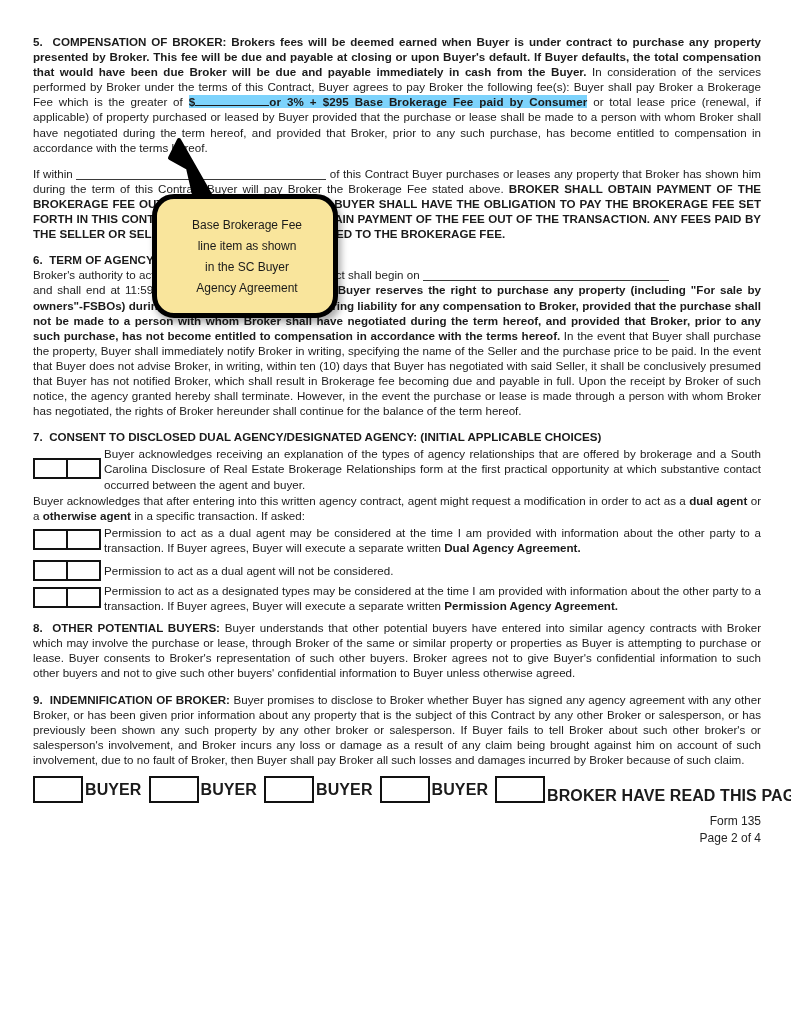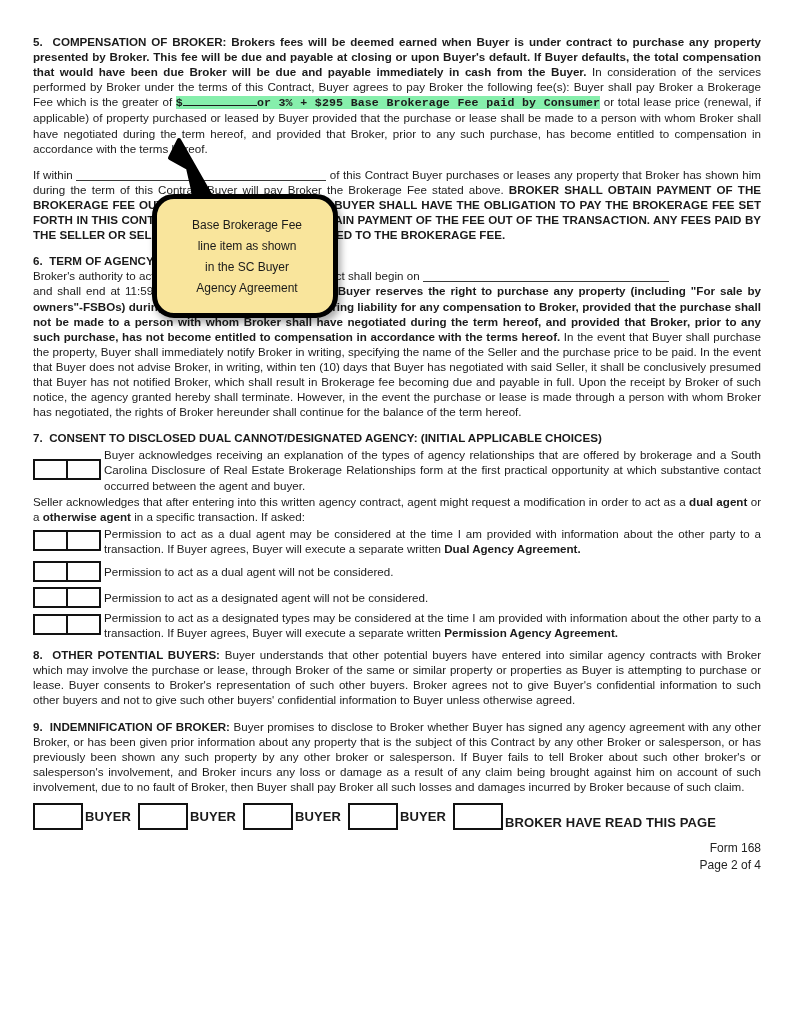--- a/index.html
+++ b/index.html
@@ -32,24 +32,23 @@
     margin-bottom: 11px;
   }
   .sec.tight { margin-bottom: 0; }
   b, .b { font-weight: bold; }
   .hdnum { font-weight: bold; }
   .secbody { text-align: justify; }
   .nojust { text-align: left; }
 
   
   .hl {
-    background: #86efac;
+    background: #7dd3fc;
     font-weight: bold;
     letter-spacing: 0.1px;
-    font-family: Liberation Mono, monospace;
   }
   .hl-blank {
     display: inline-block;
     width: 74px;
     border-bottom: 1.6px solid #1b1b1b;
     vertical-align: baseline;
     background: #fbeeb0;
   }
   .blank {
     display: inline-block;
@@ -96,21 +95,21 @@
   .sigbox {
     width: 50px;
     height: 27px;
     border: 2px solid #111111;
     box-sizing: border-box;
     background: #ffffff;
     flex: 0 0 auto;
   }
   .siglabel {
     font-weight: bold;
-    font-size: 13px;
+    font-size: 16px;
     letter-spacing: 0.1px;
     padding: 0 7px 0 2px;
     white-space: nowrap;
   }
   .siglabel.last { padding-right: 0; margin-top: 12px; }
   .formfoot {
     margin-top: 10px;
     text-align: right;
     font-size: 12px;
     line-height: 17px;
@@ -188,58 +187,51 @@
       <div class="nojust">
         <span>Broker's authority to act as Buyer's agent under this Contract shall begin on</span>&nbsp;<span class="blank w2"></span>
       </div>
       <div class="secbody">
         <span>and shall end at 11:59p.m. on</span>&nbsp;<span class="blank w3"></span><b>. Buyer reserves the right to purchase any property (including "For sale by owners"-FSBOs) during the term hereof, without incurring liability for any compensation to Broker, provided that the purchase shall not be made to a person with whom Broker shall have negotiated during the term hereof, and provided that Broker, prior to any such purchase, has not become entitled to compensation in accordance with the terms hereof.</b><span> In the event that Buyer shall purchase the property, Buyer shall immediately notify Broker in writing, specifying the name of the Seller and the purchase price to be paid. In the event that Buyer does not advise Broker, in writing, within ten (10) days that Buyer has negotiated with said Seller, it shall be conclusively presumed that Buyer has not notified Broker, which shall result in Brokerage fee becoming due and payable in full. Upon the receipt by Broker of such notice, the agency granted hereby shall terminate. However, in the event the purchase or lease is made through a person with whom Broker has negotiated, the rights of Broker hereunder shall continue for the balance of the term hereof.</span>
       </div>
     </div>
 
     <div class="sec tight">
       <div class="nojust">
-        <span class="hdnum">7.</span>&nbsp;&nbsp;<b>CONSENT TO DISCLOSED DUAL CANNOT/DESIGNATED AGENCY: (INITIAL APPLICABLE CHOICES)</b>
+        <span class="hdnum">7.</span>&nbsp;&nbsp;<b>CONSENT TO DISCLOSED DUAL AGENCY/DESIGNATED AGENCY: (INITIAL APPLICABLE CHOICES)</b>
       </div>
 
       <div class="ckrow">
         <div class="ckpair">
           <div class="ckbox"></div>
           <div class="ckbox"></div>
         </div>
         <div class="txt">Buyer acknowledges receiving an explanation of the types of agency relationships that are offered by brokerage and a South Carolina Disclosure of Real Estate Brokerage Relationships form at the first practical opportunity at which substantive contact occurred between the agent and buyer.</div>
       </div>
 
       <div class="secbody" style="margin-top:1px;">
-        <span>Seller acknowledges that after entering into this written agency contract, agent might request a modification in order to act as a </span><b>dual agent</b><span> or a </span><b>otherwise agent</b><span> in a specific transaction. If asked:</span>
+        <span>Buyer acknowledges that after entering into this written agency contract, agent might request a modification in order to act as a </span><b>dual agent</b><span> or a </span><b>otherwise agent</b><span> in a specific transaction. If asked:</span>
       </div>
 
       <div class="ckrow">
         <div class="ckpair">
           <div class="ckbox"></div>
           <div class="ckbox"></div>
         </div>
         <div class="txt"><span>Permission to act as a dual agent may be considered at the time I am provided with information about the other party to a transaction. If Buyer agrees, Buyer will execute a separate written </span><b>Dual Agency Agreement.</b></div>
       </div>
 
       <div class="ckrow gap">
         <div class="ckpair">
           <div class="ckbox"></div>
           <div class="ckbox"></div>
         </div>
         <div class="txt"><span>Permission to act as a dual agent will not be considered.</span><b></b></div>
       </div>
 
-      <div class="ckrow gap">
-        <div class="ckpair">
-          <div class="ckbox"></div>
-          <div class="ckbox"></div>
-        </div>
-        <div class="txt"><span>Permission to act as a designated agent will not be considered.</span><b></b></div>
-      </div>
 
       <div class="ckrow">
         <div class="ckpair">
           <div class="ckbox"></div>
           <div class="ckbox"></div>
         </div>
         <div class="txt"><span>Permission to act as a designated types may be considered at the time I am provided with information about the other party to a transaction. If Buyer agrees, Buyer will execute a separate written </span><b>Permission Agency Agreement.</b></div>
       </div>
     </div>
 
@@ -258,21 +250,21 @@
       <span class="siglabel">BUYER</span>
       <div class="sigbox"></div>
       <span class="siglabel">BUYER</span>
       <div class="sigbox"></div>
       <span class="siglabel">BUYER</span>
       <div class="sigbox"></div>
       <span class="siglabel last">BROKER HAVE READ THIS PAGE</span>
     </div>
 
     <div class="formfoot">
-      <div>Form 168</div>
+      <div>Form 135</div>
       <div>Page 2 of 4</div>
     </div>
 
   </div>
 
   <svg id="calltail" viewBox="0 0 120 90" xmlns="http://www.w3.org/2000/svg">
     <polygon points="39,12 80,84 58,84 48,40 30,30" fill="#000000" stroke="#000000" stroke-width="4" stroke-linejoin="round"></polygon>
   </svg>
 
   <div id="callout">

